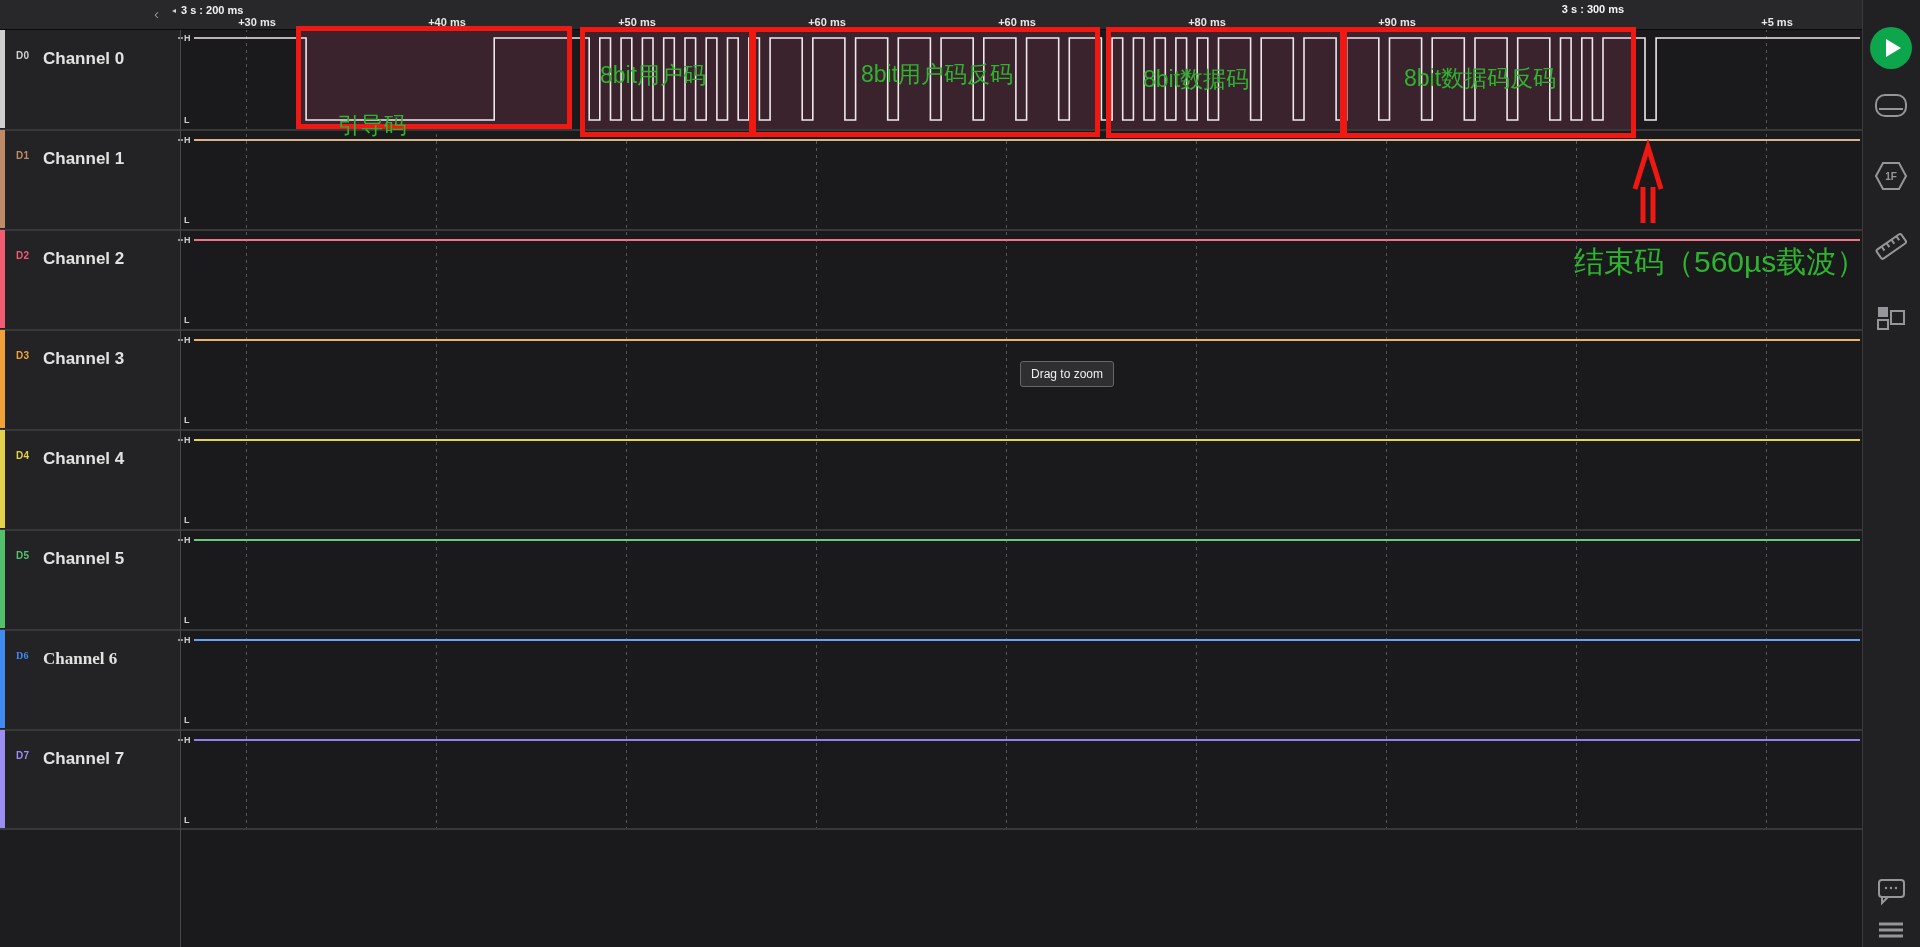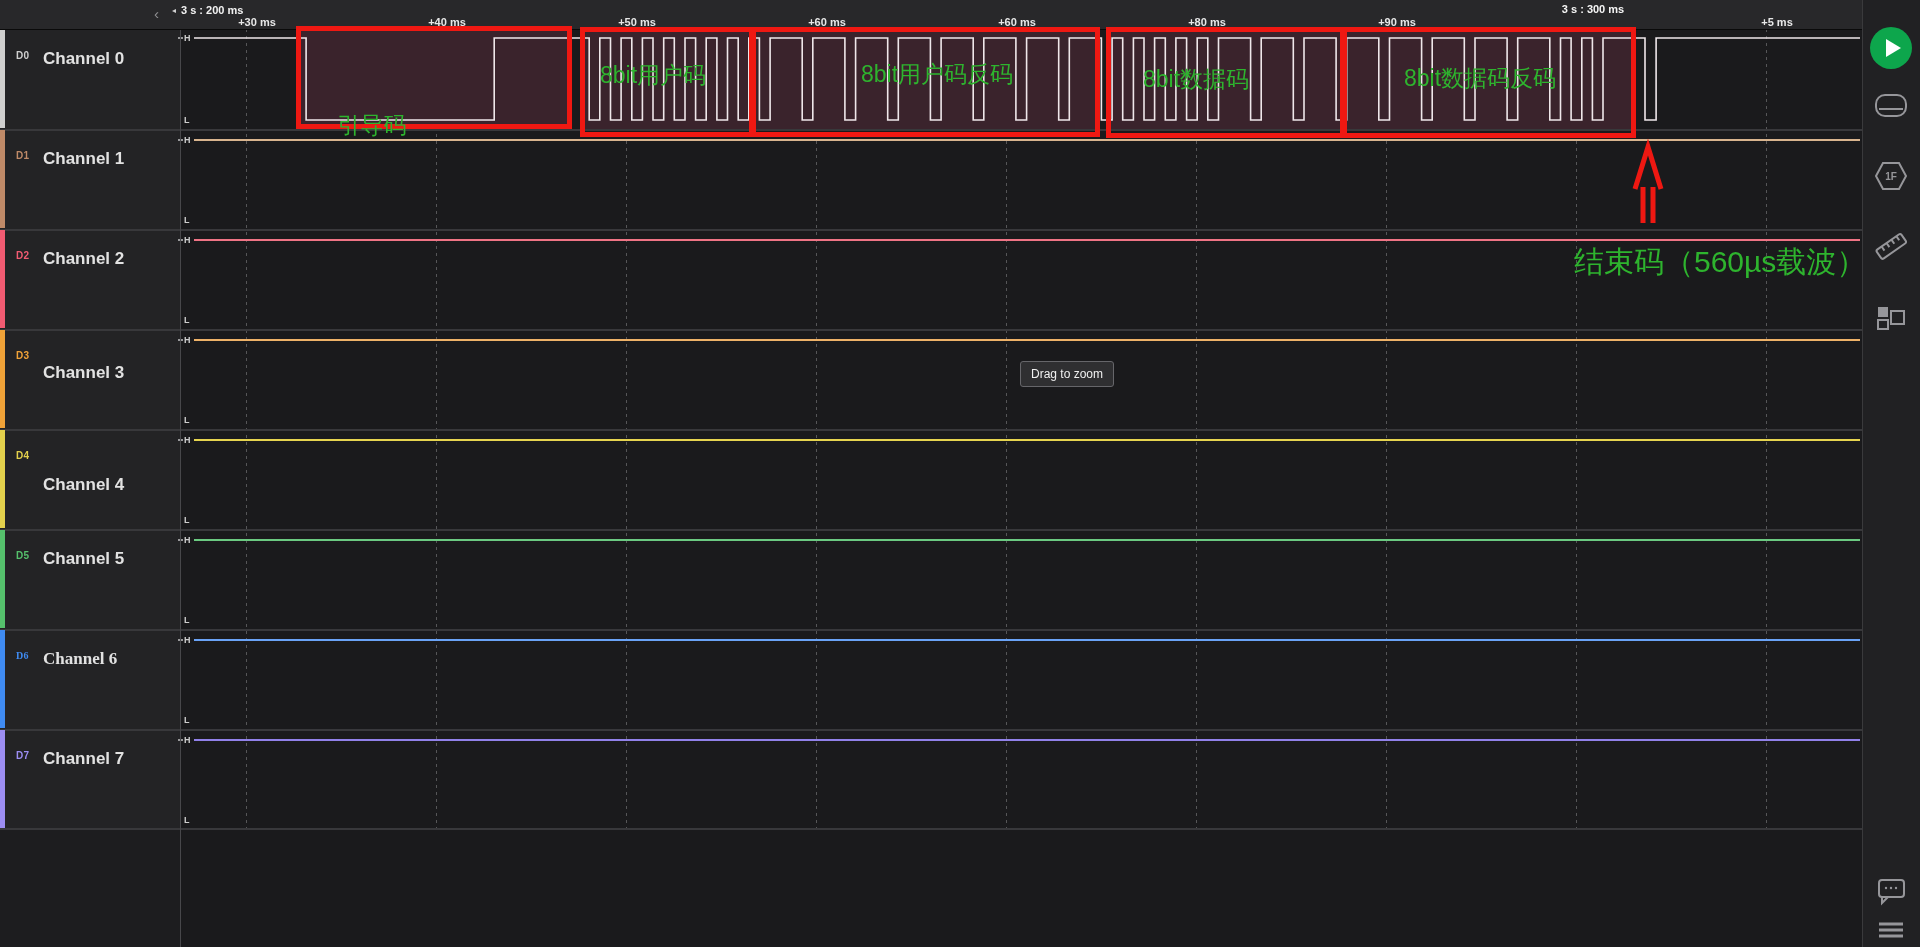--- a/index.html
+++ b/index.html
@@ -83,29 +83,29 @@
       <div class="strip" style="top: 230px; background: rgb(242, 91, 114);"></div>
       <div class="ch-id" style="top: 250px; color: rgb(242, 91, 114);">D2</div>
       <div class="ch-name" style="top: 249px;">Channel 2</div>
       <div class="hl" style="top: 235px;">H</div>
       <div class="hdash" style="top: 239px; background: rgb(154, 154, 156);"></div>
       <div class="hl" style="top: 315px;">L</div>
       <div class="flatline" style="top: 239px; background: rgb(239, 116, 133);"></div>
       <div class="row-border" style="top: 329px;"></div>
       <div class="strip" style="top: 330px; background: rgb(240, 162, 56);"></div>
       <div class="ch-id" style="top: 350px; color: rgb(240, 162, 56);">D3</div>
-      <div class="ch-name" style="top: 363px;">Channel 3</div>
+      <div class="ch-name" style="top: 349px;">Channel 3</div>
       <div class="hl" style="top: 335px;">H</div>
       <div class="hdash" style="top: 339px; background: rgb(154, 154, 156);"></div>
       <div class="hl" style="top: 415px;">L</div>
       <div class="flatline" style="top: 339px; background: rgb(238, 178, 104);"></div>
       <div class="row-border" style="top: 429px;"></div>
       <div class="strip" style="top: 430px; background: rgb(227, 208, 76);"></div>
       <div class="ch-id" style="top: 450px; color: rgb(227, 208, 76);">D4</div>
-      <div class="ch-name" style="top: 475px;">Channel 4</div>
+      <div class="ch-name" style="top: 449px;">Channel 4</div>
       <div class="hl" style="top: 435px;">H</div>
       <div class="hdash" style="top: 439px; background: rgb(154, 154, 156);"></div>
       <div class="hl" style="top: 515px;">L</div>
       <div class="flatline" style="top: 439px; background: rgb(230, 212, 79);"></div>
       <div class="row-border" style="top: 529px;"></div>
       <div class="strip" style="top: 530px; background: rgb(85, 192, 108);"></div>
       <div class="ch-id" style="top: 550px; color: rgb(85, 192, 108);">D5</div>
       <div class="ch-name" style="top: 549px;">Channel 5</div>
       <div class="hl" style="top: 535px;">H</div>
       <div class="hdash" style="top: 539px; background: rgb(154, 154, 156);"></div>

